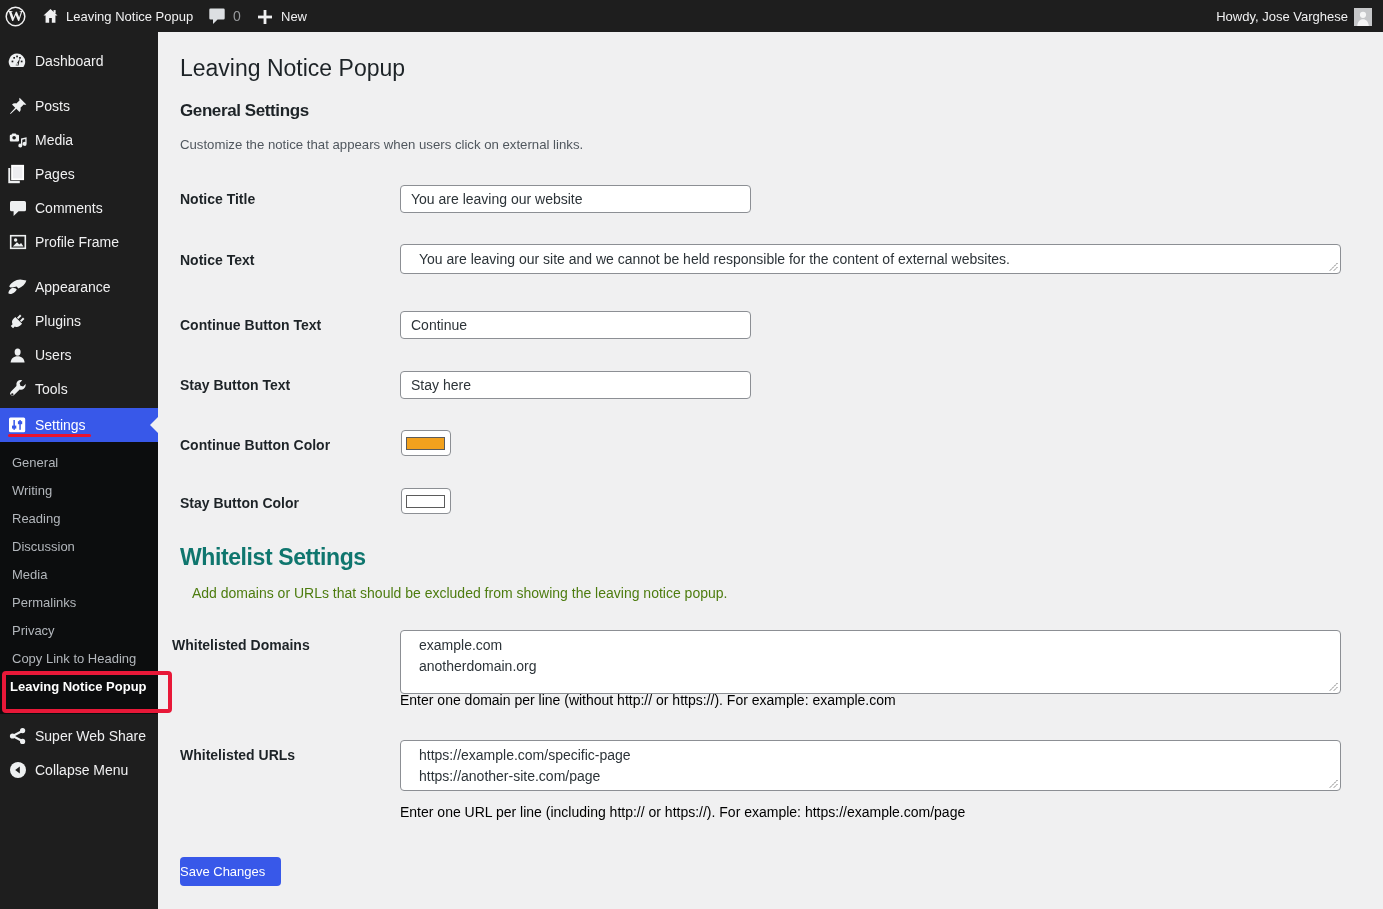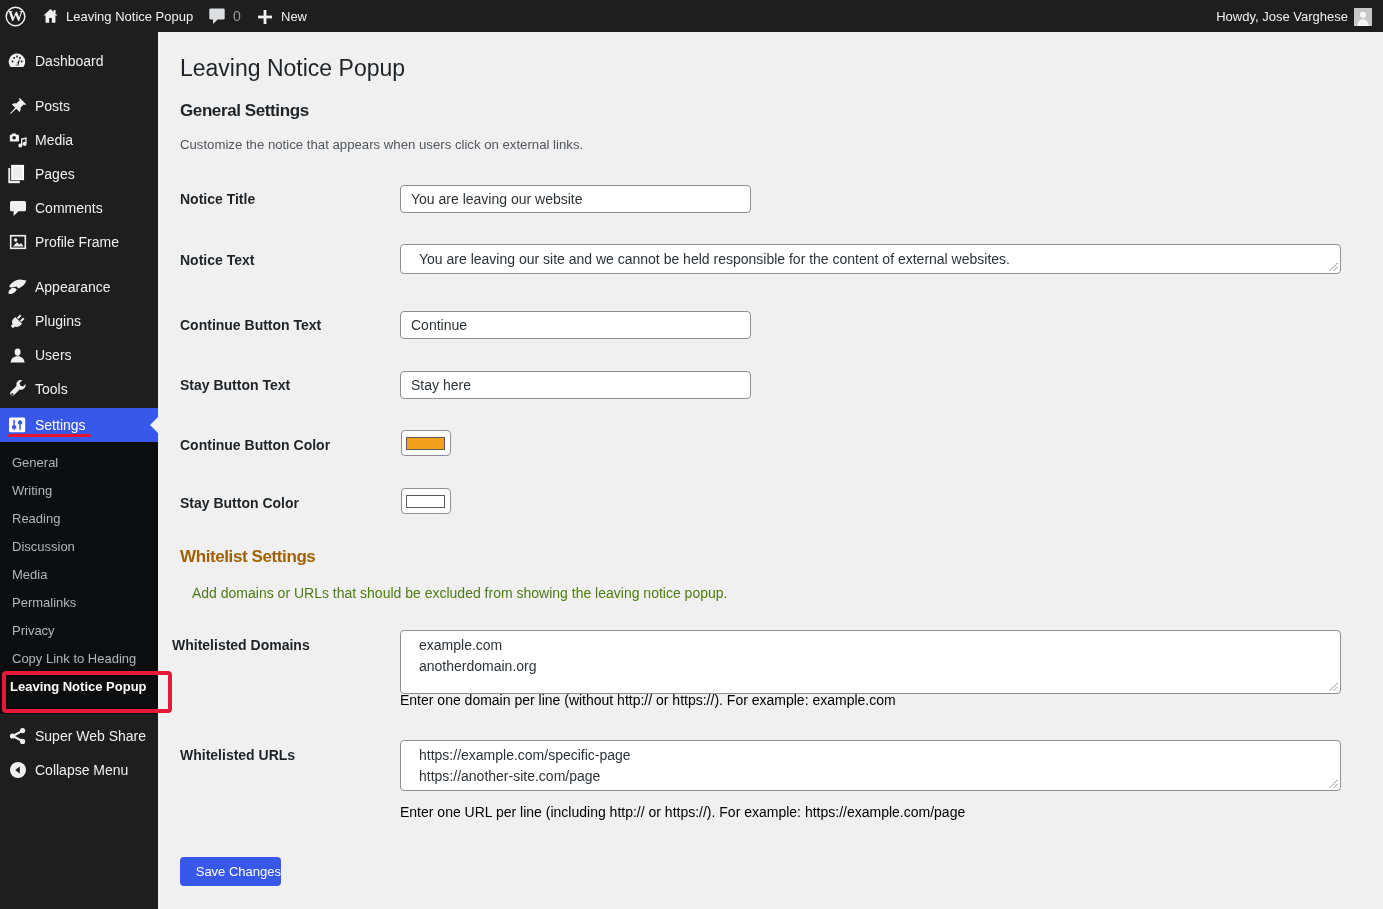--- a/index.html
+++ b/index.html
@@ -236,21 +236,21 @@
 <div class="lbl" style="left:180px;top:435px">Continue Button Color</div>
 <div class="swatch" style="left:401px;top:430px">
     <div class="in" style="background:#f2a11d"></div>
   </div>
 
 <div class="lbl" style="left:180px;top:493px">Stay Button Color</div>
 <div class="swatch" style="left:401px;top:488px">
     <div class="in" style="background:#fff"></div>
   </div>
 
-<div class="abs" style="left:180px;top:547px;font-size:17px;line-height:20px;font-weight:700;letter-spacing:-0.4px;color:#a16207">Whitelist Settings</div>
+<div class="abs" style="left:180px;top:547px;font-size:23px;line-height:20px;font-weight:700;letter-spacing:-0.4px;color:#0f766e">Whitelist Settings</div>
 <div class="desc" style="left:192px;top:583px;color:#4d7c0f;font-size:14px">Add domains or URLs that should be excluded from showing the leaving notice popup.</div>
 
 <div class="lbl" style="left:172px;top:635px">Whitelisted Domains</div>
 <div class="ta" style="left:400px;top:630px;width:941px;height:64px">example.com<br>anotherdomain.org
 <svg class="rsz" width="9" height="9" viewBox="0 0 9 9">
       <g stroke="#4a4a4a" stroke-width="1" stroke-dasharray="1.6 1.3">
         <line x1="1" y1="8.5" x2="8.5" y2="1"></line>
         <line x1="5" y1="8.5" x2="8.5" y2="5"></line>
       </g>
     </svg></div>
@@ -259,13 +259,13 @@
 <div class="lbl" style="left:180px;top:745px">Whitelisted URLs</div>
 <div class="ta" style="left:400px;top:740px;width:941px;height:51px">https://example.com/specific-page<br>https://another-site.com/page
 <svg class="rsz" width="9" height="9" viewBox="0 0 9 9">
       <g stroke="#4a4a4a" stroke-width="1" stroke-dasharray="1.6 1.3">
         <line x1="1" y1="8.5" x2="8.5" y2="1"></line>
         <line x1="5" y1="8.5" x2="8.5" y2="5"></line>
       </g>
     </svg></div>
 <div class="desc" style="left:400px;top:802px">Enter one URL per line (including http:// or https://). For example: https://example.com/page</div>
 
-<div class="abs" style="left:180px;top:857px;width:101px;height:29px;background:#3858e9;border-radius:4px;color:#fff;font-size:13px;line-height:29px;text-align:right">Save Changes</div>
+<div class="abs" style="left:180px;top:857px;width:101px;height:29px;background:#3858e9;border-radius:4px;color:#fff;font-size:13px;line-height:29px;text-align:left">Save Changes</div>
 
 </body></html>

